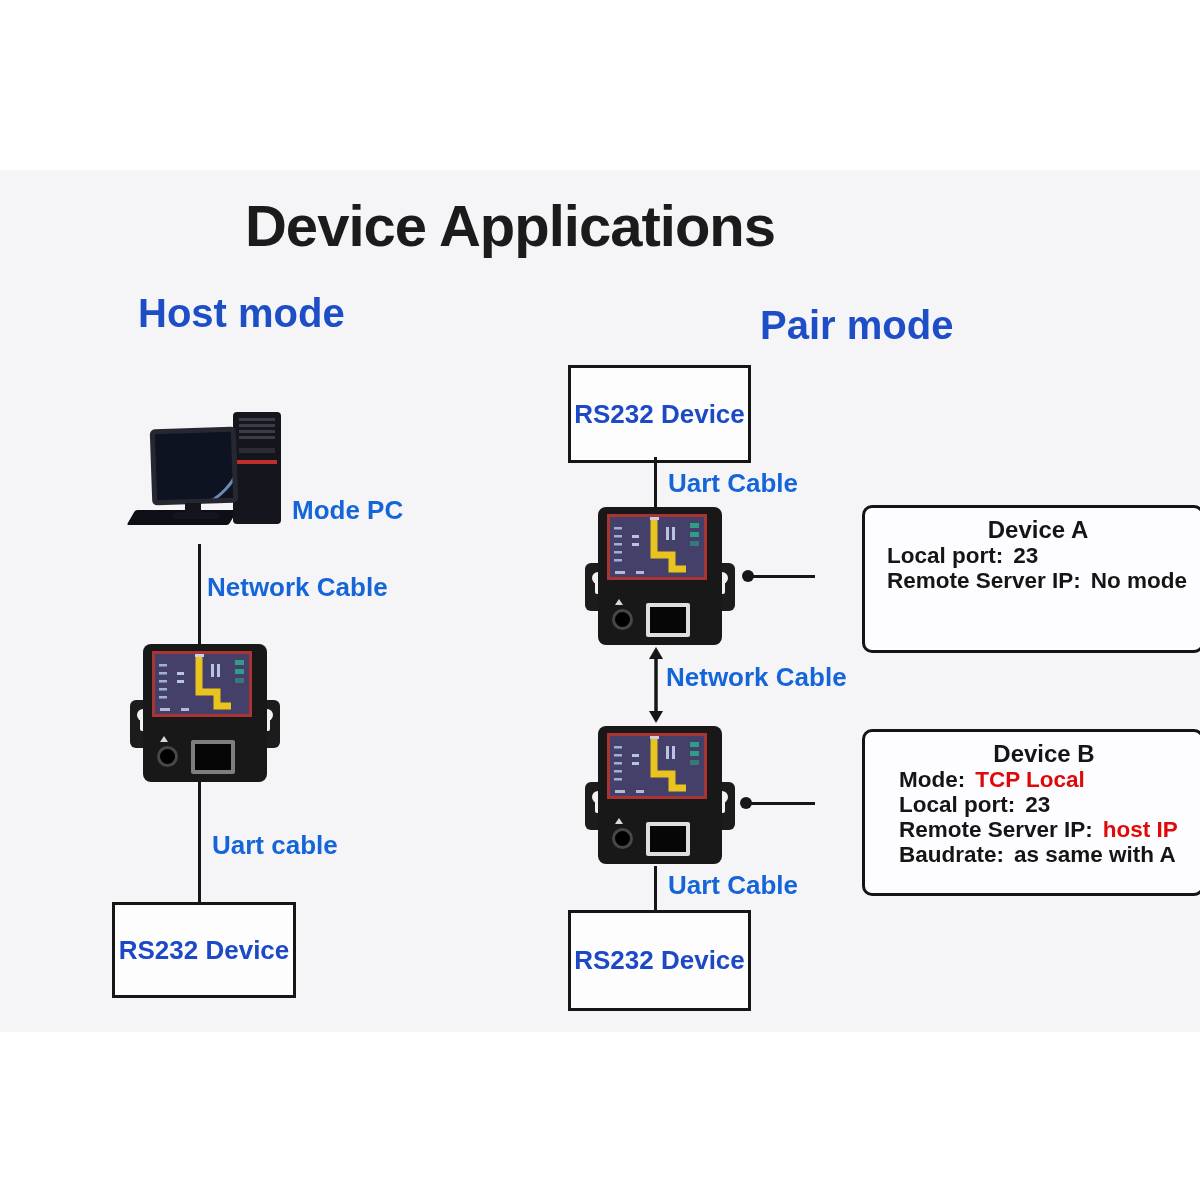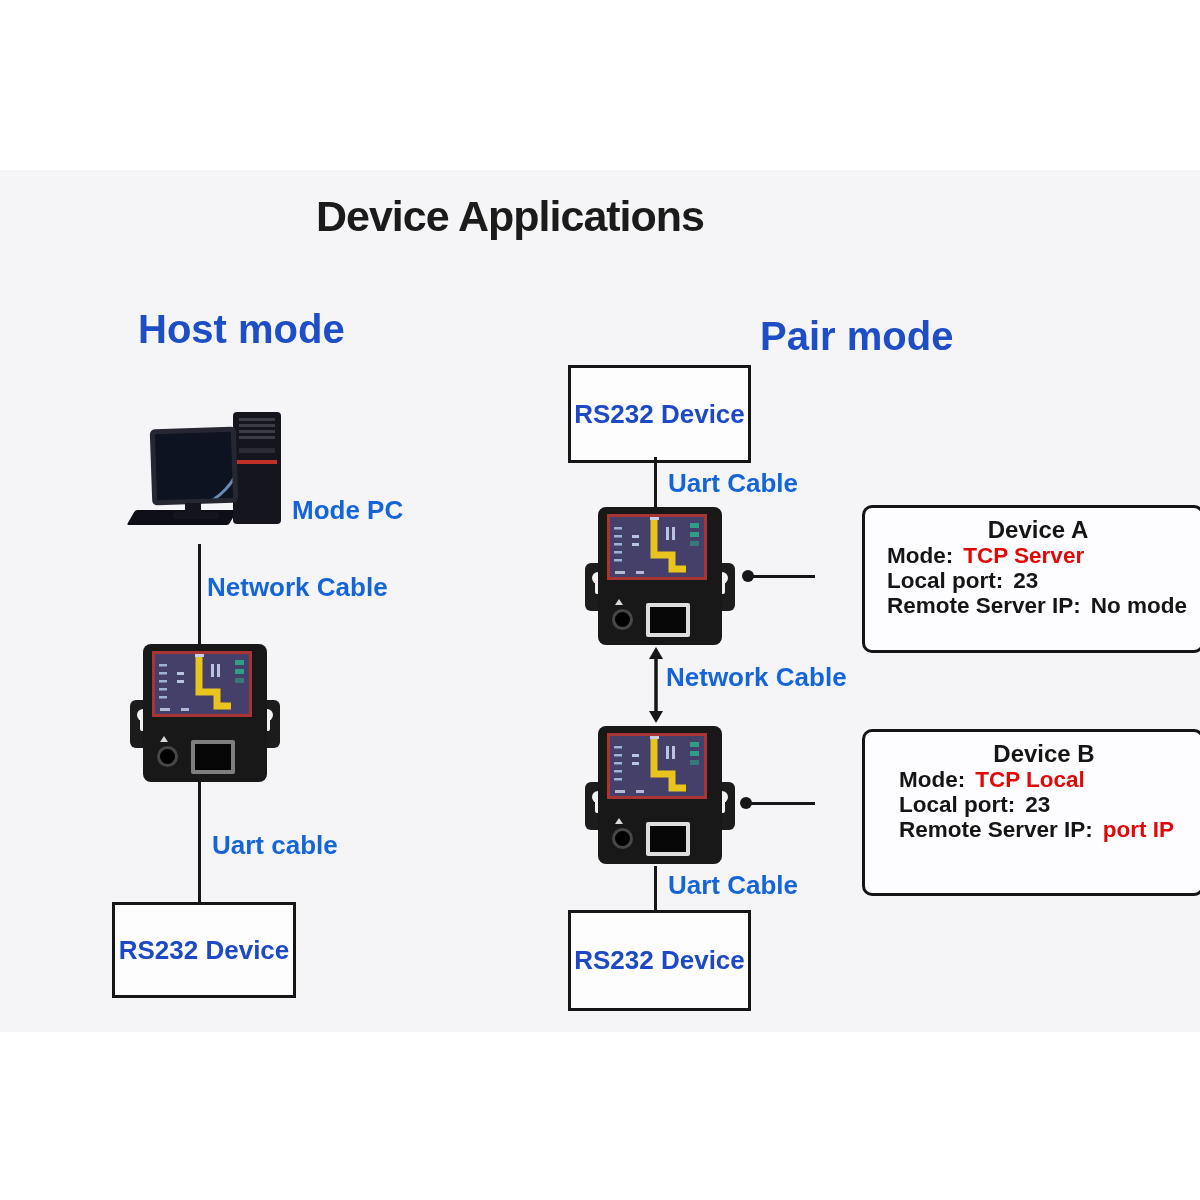--- a/index.html
+++ b/index.html
@@ -1,25 +1,25 @@
 <!DOCTYPE html>
 <html style="--panel-bg: #f5f5f8; --title-text: #1b1b1b; --heading-blue: #1d4ec6; --label-blue: #1565d8; --rs232-blue: #1d49c6; --info-text: #151515; --highlight-red: #e00808; --line-color: #161616; --device-body: #181818; --device-label-bg: #45406a; --device-label-border: #a93434; --trace-yellow: #e9c41f; --led-teal: #2f9e86;"><head>
 <meta charset="utf-8">
 <style>
   html,body{margin:0;padding:0;background:#fff;}
   .stage{position:relative;width:1200px;height:1200px;background:#ffffff;overflow:hidden;
          font-family:"Liberation Sans","DejaVu Sans",sans-serif;}
   .panel{position:absolute;left:0;top:170px;width:1200px;height:862px;background:var(--panel-bg,#f5f5f8);}
 
   .title{position:absolute;left:150px;top:192px;width:720px;text-align:center;
-         font-size:43px;font-weight:700;letter-spacing:-1px;color:var(--title-text,#1b1b1b);}
+         font-size:58px;font-weight:700;letter-spacing:-1px;color:var(--title-text,#1b1b1b);}
 
   .mode-heading{position:absolute;font-size:40px;font-weight:700;color:var(--heading-blue,#1d4ec6);}
-  #host-heading{left:138px;top:307px;}
-  #pair-heading{left:760px;top:314px;}
+  #host-heading{left:138px;top:291px;}
+  #pair-heading{left:760px;top:303px;}
 
   .lbl{position:absolute;font-size:26px;font-weight:700;color:var(--label-blue,#1565d8);white-space:nowrap;}
 
   .rsbox{position:absolute;border:3px solid var(--line-color,#161616);background:#fdfdfe;
          display:flex;align-items:center;justify-content:center;
          font-size:26px;font-weight:700;color:var(--rs232-blue,#1d49c6);white-space:nowrap;}
   #rs232-host{left:112px;top:902px;width:178px;height:90px;}
   #rs232-pair-top{left:568px;top:365px;width:177px;height:92px;}
   #rs232-pair-bottom{left:568px;top:910px;width:177px;height:95px;}
 
@@ -189,21 +189,20 @@
       <div class="pjack"></div>
       <div class="rj45"></div>
     </div>
   </div>
 
   <div class="conn-dot" style="left:742px;top:570px;"></div>
   <div class="conn" style="left:748px;top:575px;width:67px;"></div>
 
   <div class="info-box" id="device-a-box">
     <div class="info-title">Device A</div>
-    <div class="info-row"><span>Mode:</span><span class="val red">TCP Server</span></div>
     <div class="info-row"><span>Local port:</span><span class="val">23</span></div>
     <div class="info-row"><span>Remote Server IP:</span><span class="val">No mode</span></div>
   </div>
 
   <svg class="dbl-arrow" width="22" height="78" viewBox="0 0 22 78">
     <line x1="11" y1="9" x2="11" y2="69" stroke="currentColor" stroke-width="3.5"></line>
     <polygon points="4,13 18,13 11,1" fill="currentColor"></polygon>
     <polygon points="4,65 18,65 11,77" fill="currentColor"></polygon>
   </svg>
   <div class="lbl" style="left:666px;top:662px;">Network Cable</div>
@@ -244,21 +243,22 @@
     </div>
   </div>
 
   <div class="conn-dot" style="left:740px;top:797px;"></div>
   <div class="conn" style="left:746px;top:802px;width:69px;"></div>
 
   <div class="info-box" id="device-b-box">
     <div class="info-title">Device B</div>
     <div class="info-row"><span>Mode:</span><span class="val red">TCP Local</span></div>
     <div class="info-row"><span>Local port:</span><span class="val">23</span></div>
-    <div class="info-row"><span>Remote Server IP:</span><span class="val red">port IP</span></div>
+    <div class="info-row"><span>Remote Server IP:</span><span class="val red">host IP</span></div>
+    <div class="info-row"><span>Baudrate:</span><span class="val">as same with A</span></div>
   </div>
 
   <div class="vline" style="left:654px;top:866px;height:44px;"></div>
   <div class="lbl" style="left:668px;top:870px;">Uart Cable</div>
 
   <div class="rsbox" id="rs232-pair-bottom">
     <span>RS232 Device</span>
   </div>
 </div>
 

